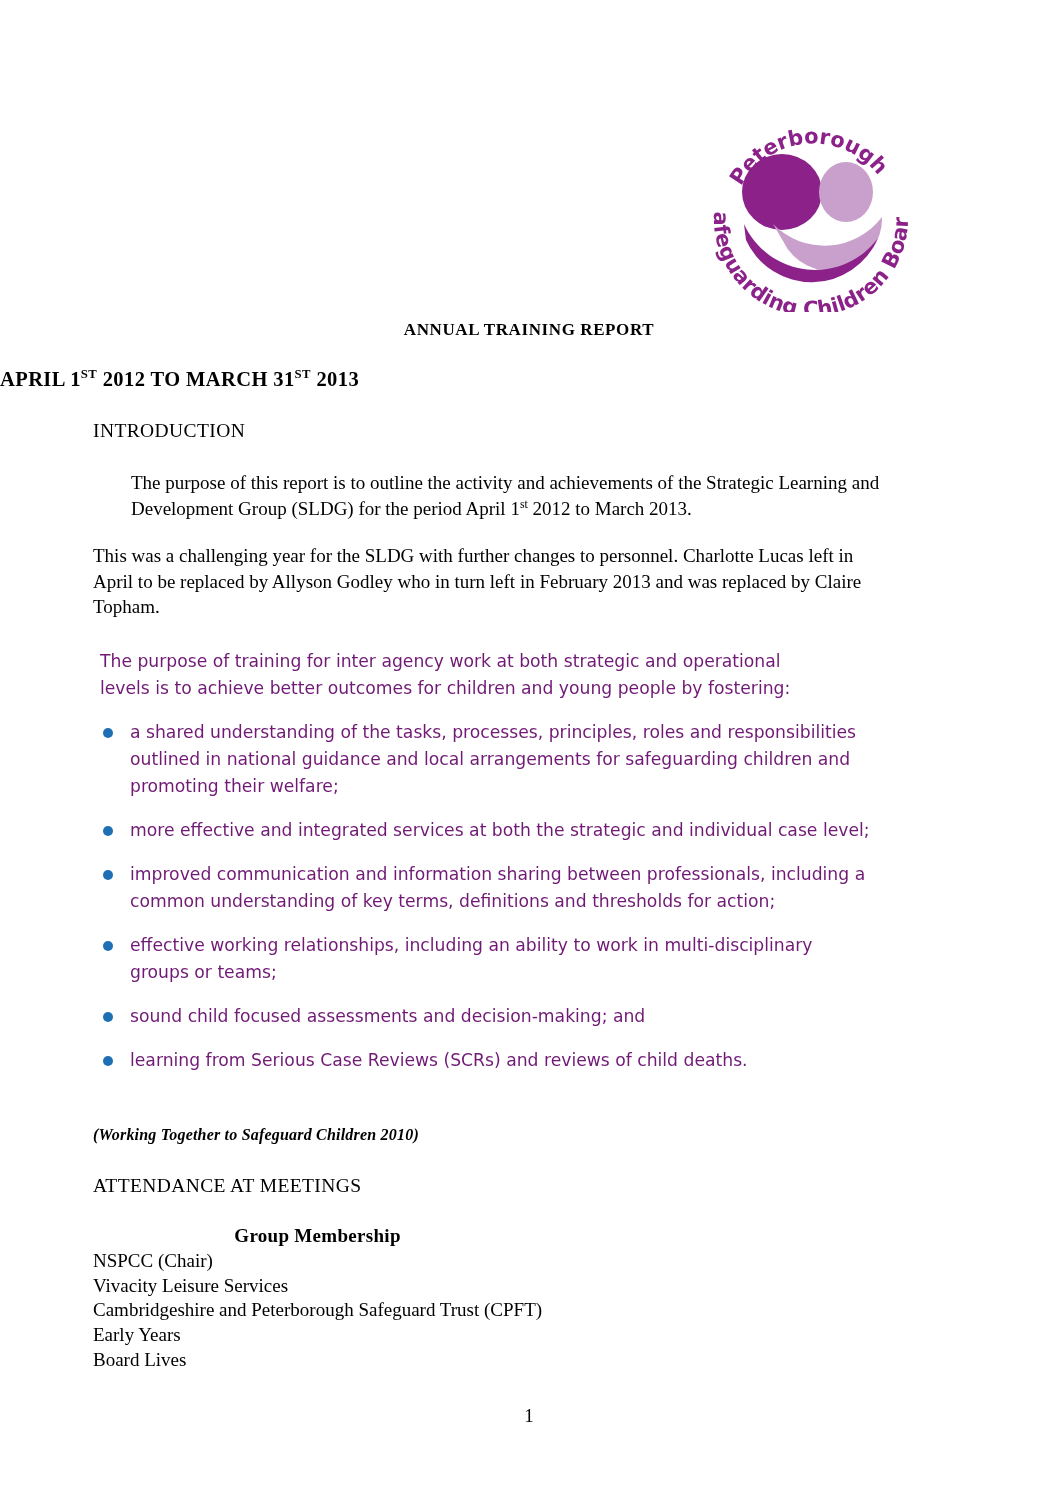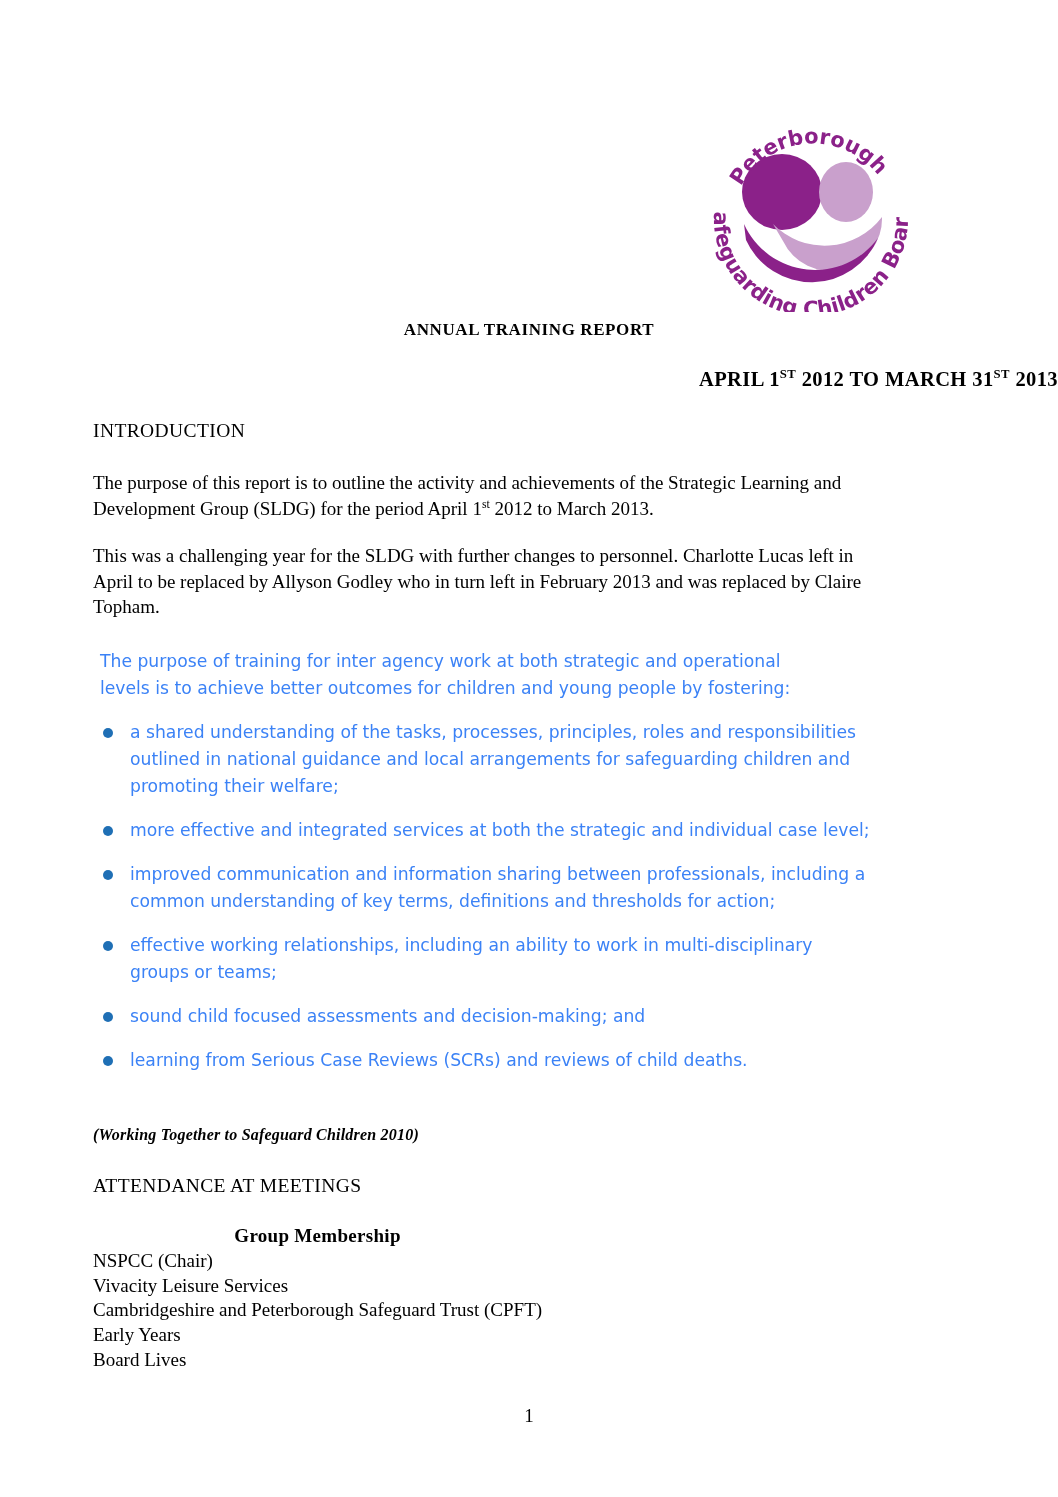--- a/index.html
+++ b/index.html
@@ -37,21 +37,21 @@
     font-family: "Liberation Serif", serif;
     font-weight: bold;
     font-size: 17px;
     letter-spacing: 0.6px;
   }
   .doc-subtitle {
     position: absolute;
     left: 0;
     top: 368px;
     width: 1058px;
-    text-align: right;
+    text-align: left;
     font-family: "Liberation Serif", serif;
     font-weight: bold;
     font-size: 20.5px;
     letter-spacing: 0.4px;
   }
   .doc-subtitle sup {
     font-size: 0.62em;
     vertical-align: super;
     line-height: 0;
   }
@@ -79,21 +79,21 @@
     line-height: 0;
   }
 
   
   .quote-block {
     position: absolute;
     left: 100px;
     top: 648px;
     width: 790px;
     font-family: "DejaVu Sans", sans-serif;
-    color: #3b82f6;
+    color: #701a75;
   }
   .quote-intro {
     font-size: 17.2px;
     line-height: 27px;
     width: 720px;
   }
   .quote-list {
     list-style: none;
     margin: 0;
     padding: 0;
@@ -180,21 +180,21 @@
         <textPath href="#arcBottom" startOffset="50%" text-anchor="middle">Safeguarding Children Board</textPath>
       </text>
     </svg>
   </div>
 
   <div class="doc-title">ANNUAL TRAINING REPORT</div>
   <div class="doc-subtitle"><span>APRIL 1</span><sup>ST</sup><span> 2012 TO MARCH 31</span><sup>ST</sup><span> 2013</span></div>
 
   <div class="section-head" style="top: 420px;">INTRODUCTION</div>
 
-  <div class="body-par" style="top: 470px;"><span>The purpose of this report is to outline the activity and achievements of the Strategic Learning and Development Group (SLDG) for the period April 1</span><sup>st</sup><span> 2012 to March 2013.</span></div>
+  <div class="body-par" style="top: 470px; margin-left: 38px;"><span>The purpose of this report is to outline the activity and achievements of the Strategic Learning and Development Group (SLDG) for the period April 1</span><sup>st</sup><span> 2012 to March 2013.</span></div>
 
   <div class="body-par" style="top: 543px;">This was a challenging year for the SLDG with further changes to personnel.  Charlotte Lucas left in April to be replaced by Allyson Godley who in turn left in February 2013 and was replaced by Claire Topham.</div>
 
   <div class="quote-block">
     <div class="quote-intro">The purpose of training for inter agency work at both strategic and operational levels is to achieve better outcomes for children and young people by fostering:</div>
     <ul class="quote-list">
       <li class="quote-item">
         <span class="bullet-dot"></span>
         <span>a shared understanding of the tasks, processes, principles, roles and responsibilities outlined in national guidance and local arrangements for safeguarding children and promoting their welfare;</span>
       </li>

